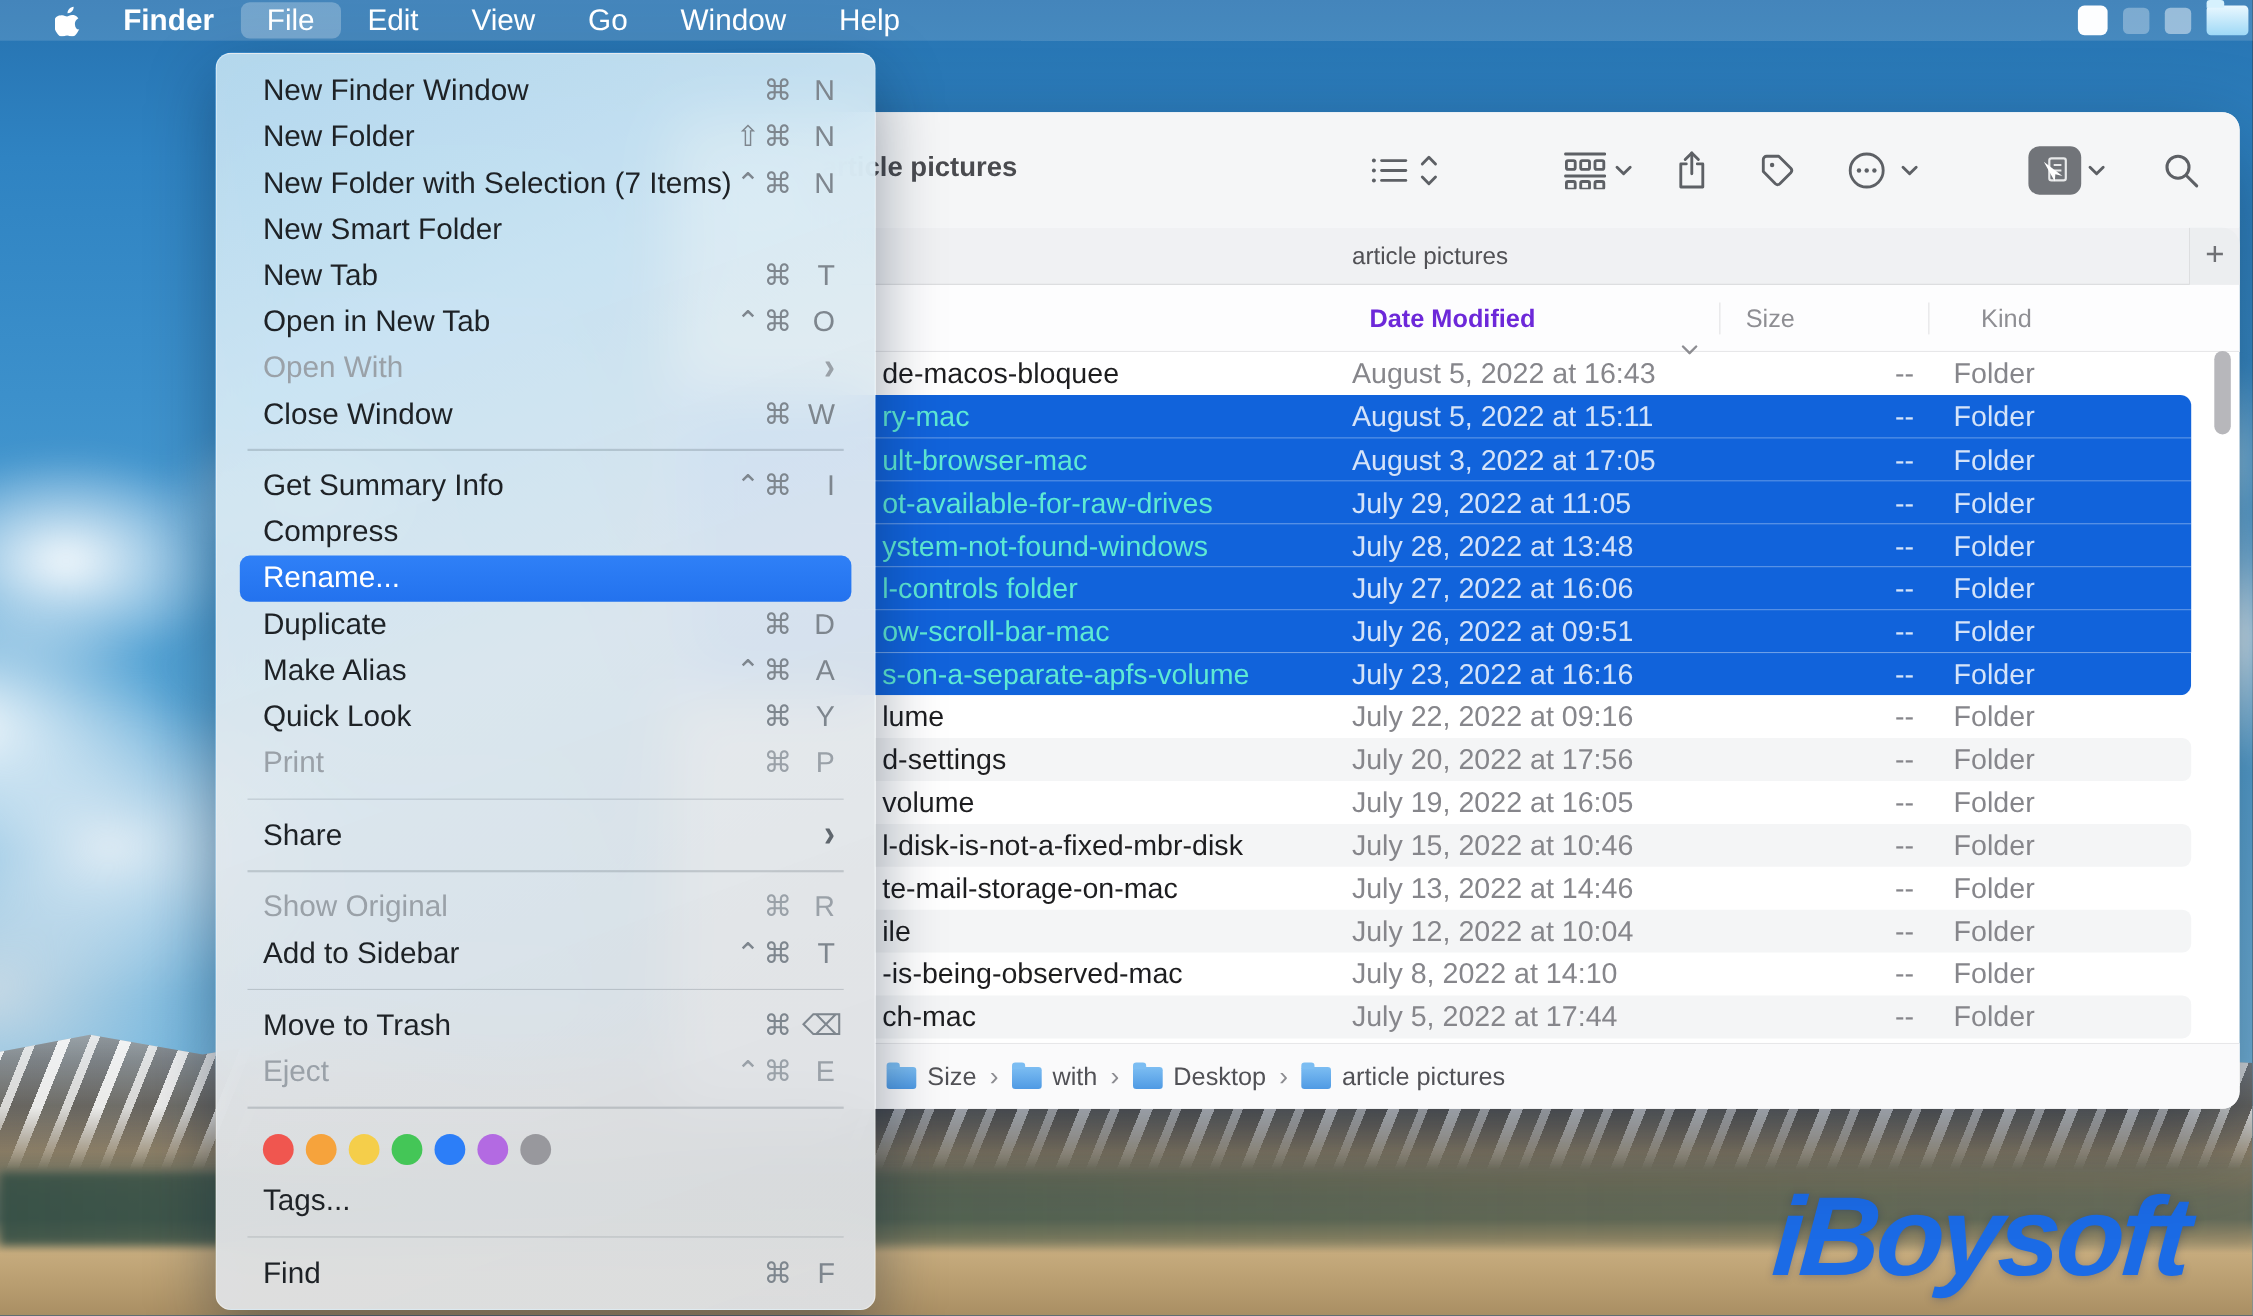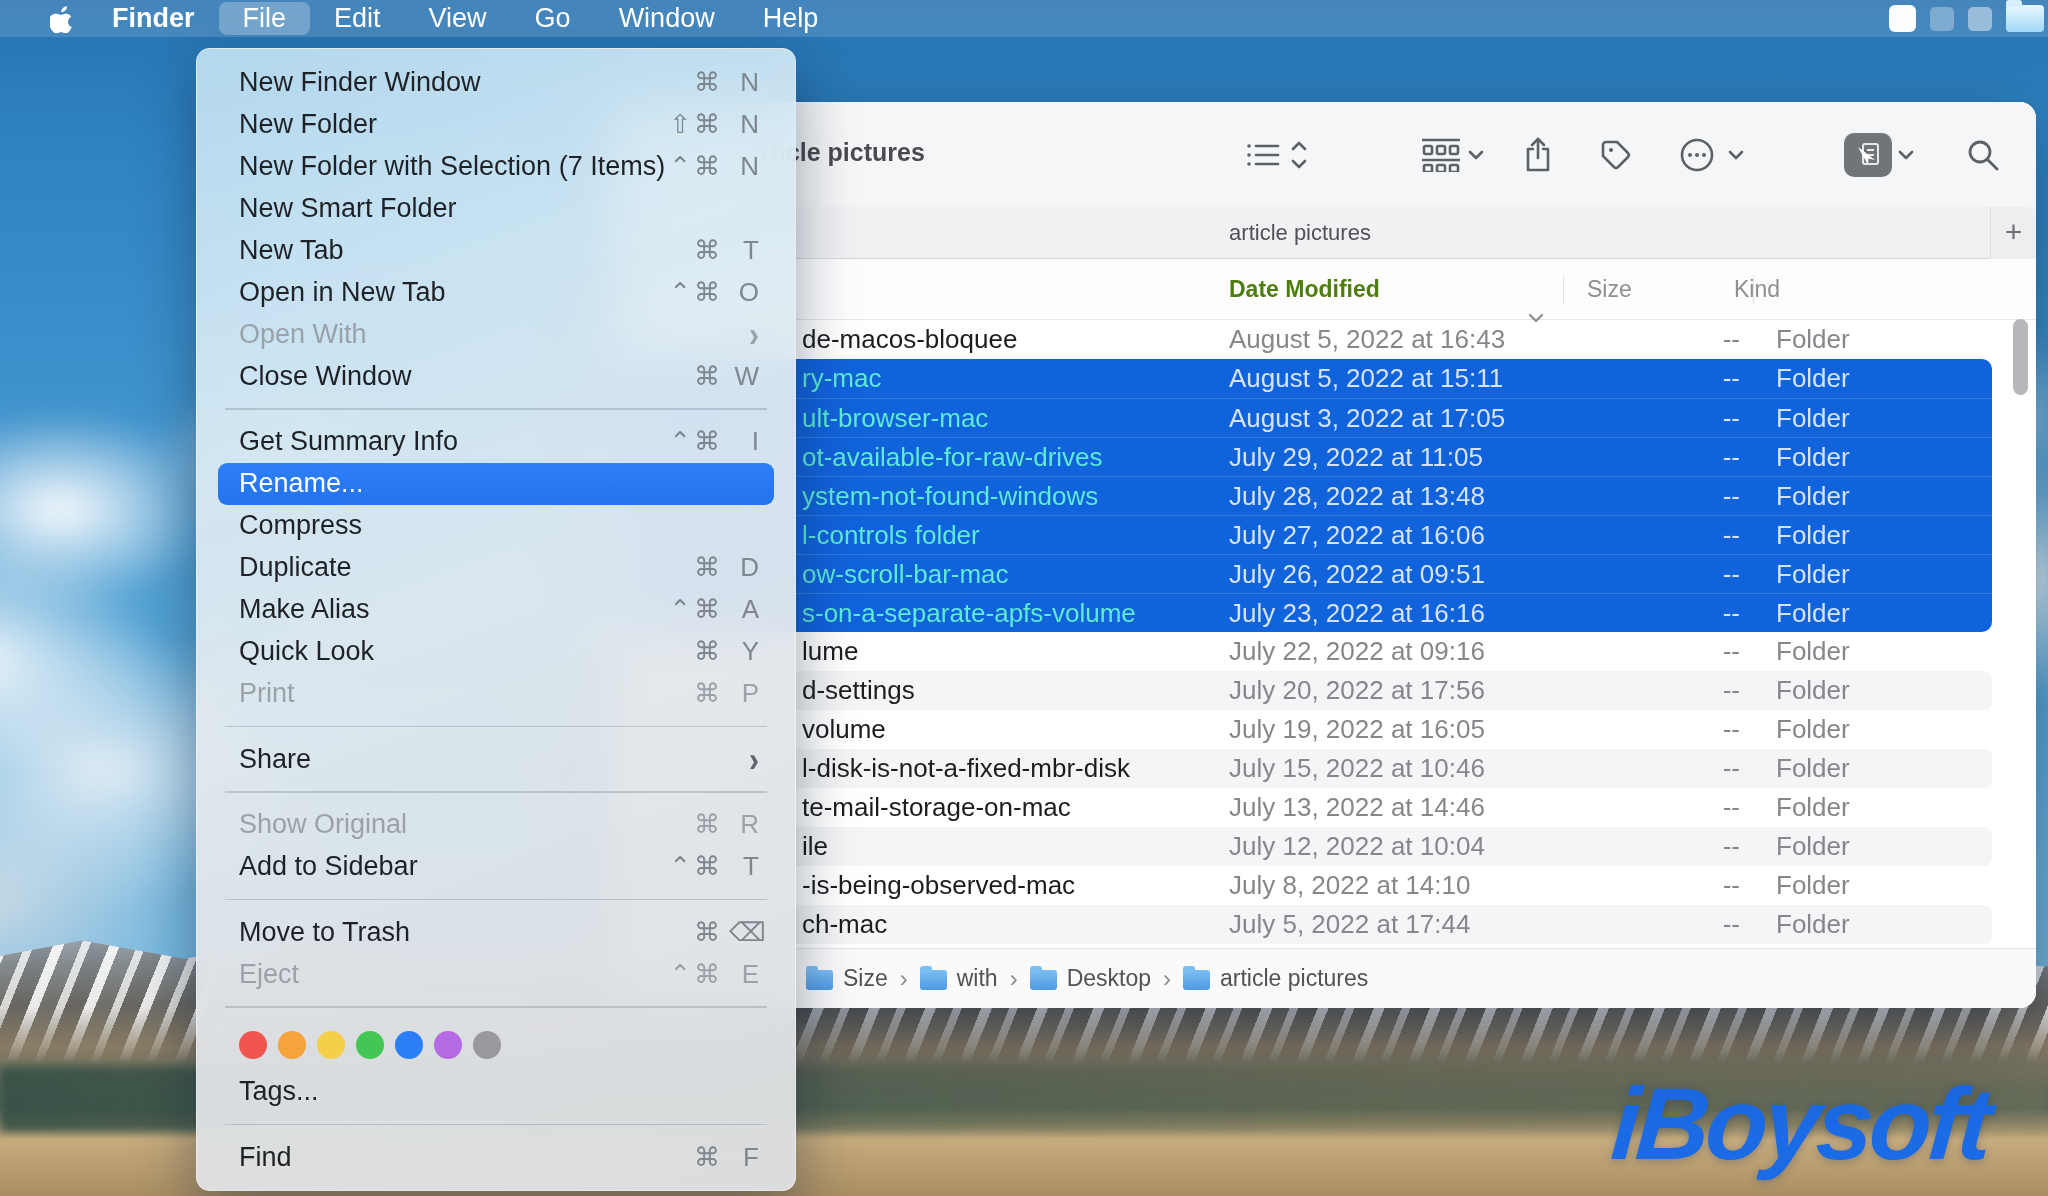--- a/index.html
+++ b/index.html
@@ -60,24 +60,24 @@
   .tbi { position:absolute; top:0; height:105px; display:flex; align-items:center; color:#5d6065; }
   .tab-bar { position:absolute; left:0; top:105px; width:100%; height:52px;
     background:#f0f1f3; border-bottom:1px solid #d8d9db; }
   .tab-label { position:absolute; left:540px; width:300px; height:52px; line-height:52px;
     text-align:center; font-size:22px; color:#515155; }
   .new-tab { position:absolute; right:0; top:0; width:46px; height:52px; border-left:1px solid #dddee0;
     background:#eceef0; text-align:center; font-size:30px; line-height:50px; color:#6f7074; border-radius:0 16px 0 0; }
   .col-headers { position:absolute; left:0; top:157px; width:100%; height:61px;
     background:#fdfdfe; border-bottom:1px solid #e7e7e9; font-size:23px; }
   .ch { position:absolute; top:0; height:61px; line-height:61px; white-space:nowrap; }
-  .ch-date { left:619px; color:#4d7c0f; font-weight:bold; }
+  .ch-date { left:635px; color:#6d28d9; font-weight:bold; }
   .ch-chev { left:918px; top:26px; height:auto; }
   .ch-size { left:977px; color:#8e8e93; }
-  .ch-kind { left:1124px; color:#8e8e93; }
+  .ch-kind { left:1191px; color:#8e8e93; }
   .ch-sep  { position:absolute; top:16px; width:1px; height:29px; background:#e2e2e4; }
 
   .rows { position:absolute; left:8px; top:218px; width:1374px; }
   .row { position:relative; height:39px; font-size:26px; }
   .row span { position:absolute; top:0; height:39px; line-height:39px; white-space:nowrap; }
   .r-name { left:184px; color:#1d1d1f; }
   .r-date { left:611px; color:#86868b; }
   .r-size { left:1020px; width:102px; text-align:right; color:#86868b; }
   .r-kind { left:1158px; color:#86868b; }
   .row.alt { background:#f4f5f6; border-radius:8px; }
@@ -434,26 +434,26 @@
         <span class="m-mods">⌘</span>
         <span class="m-key">W</span>
       </div>
       <div class="m-sep"></div>
       <div class="m-item">
         <span class="m-label">Get Summary Info</span>
         <span class="m-spacer"></span>
         <span class="m-mods">⌃⌘</span>
         <span class="m-key">I</span>
       </div>
+      <div class="m-item">
+        <span class="m-label">Compress</span>
+        <span class="m-spacer"></span>
+      </div>
       <div class="m-item highlight">
         <span class="m-label">Rename...</span>
-        <span class="m-spacer"></span>
-      </div>
-      <div class="m-item">
-        <span class="m-label">Compress</span>
         <span class="m-spacer"></span>
       </div>
       <div class="m-item">
         <span class="m-label">Duplicate</span>
         <span class="m-spacer"></span>
         <span class="m-mods">⌘</span>
         <span class="m-key">D</span>
       </div>
       <div class="m-item">
         <span class="m-label">Make Alias</span>

